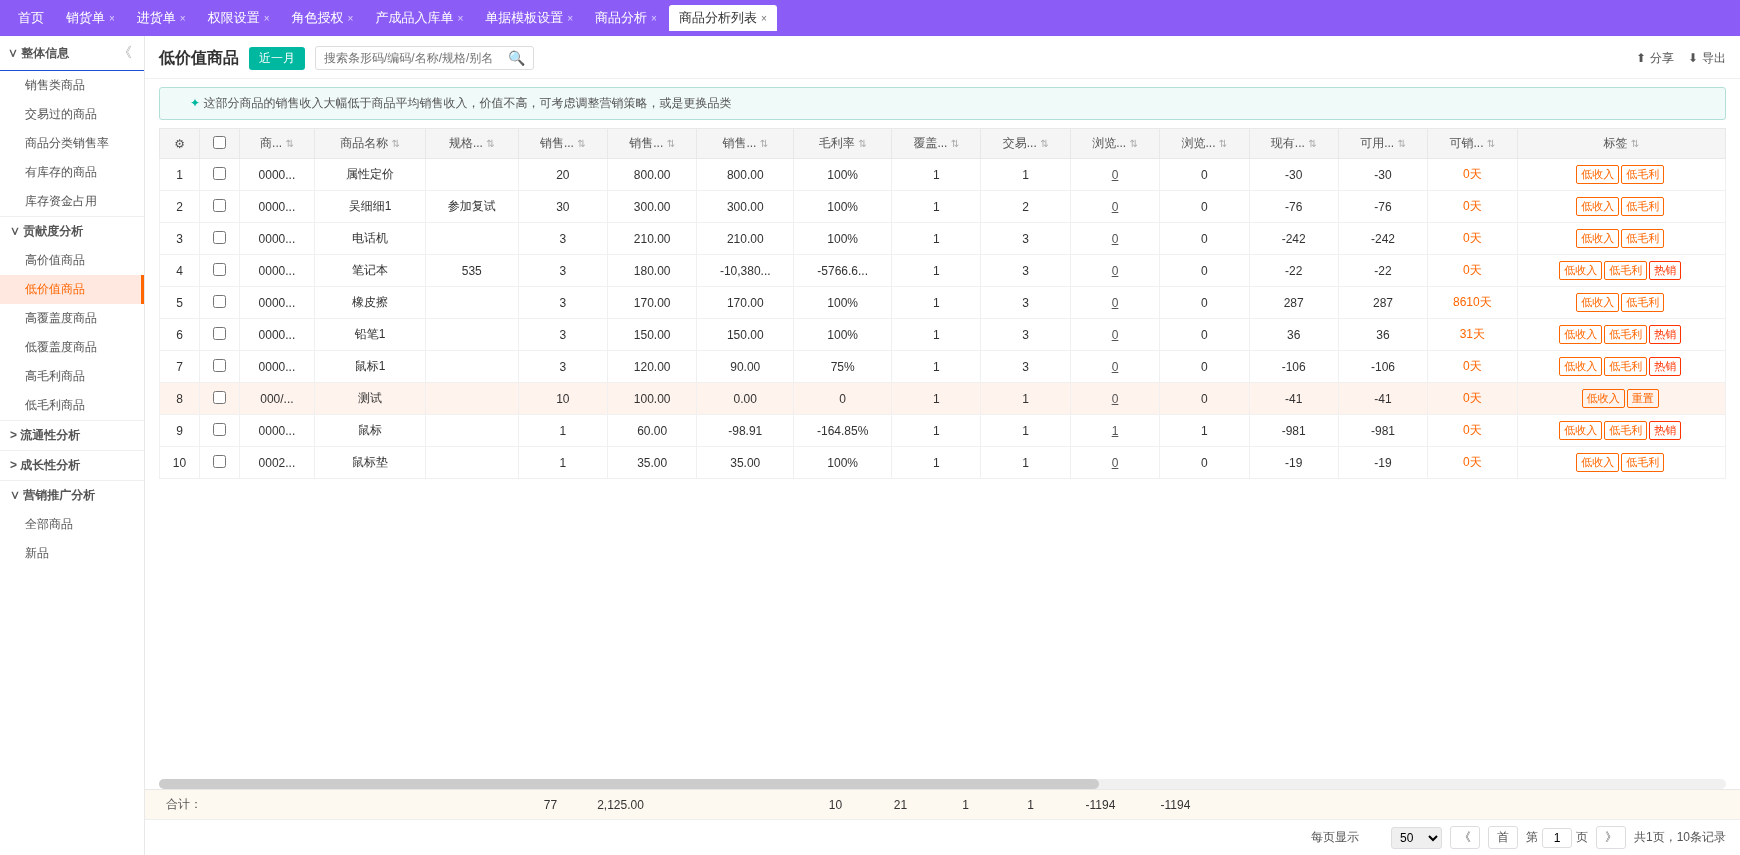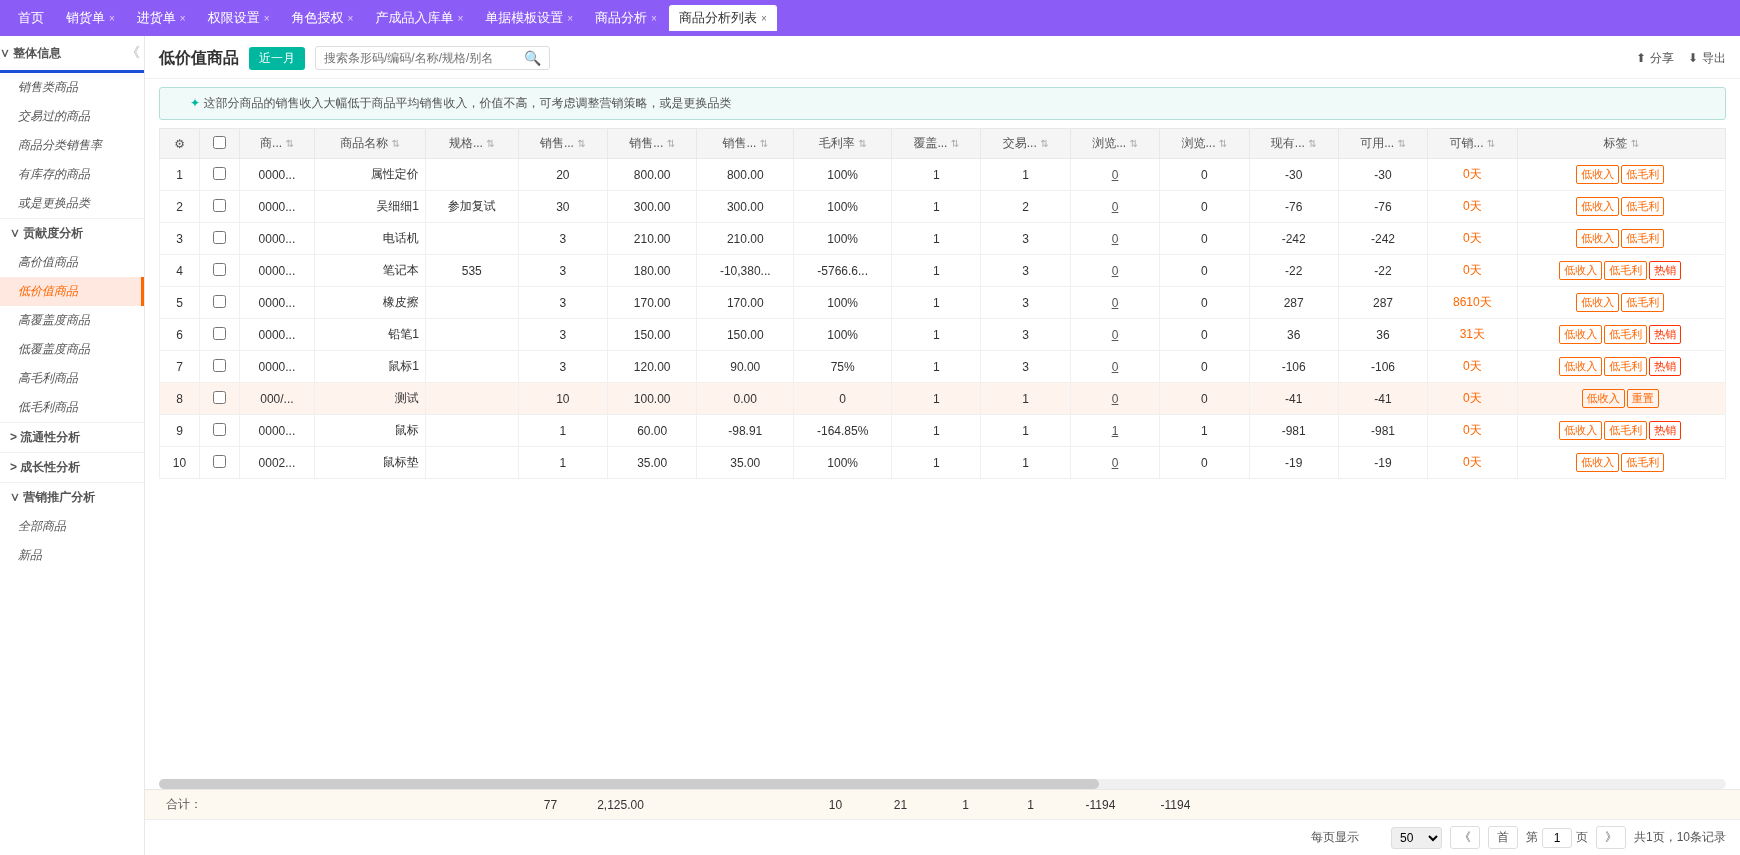--- a/index.html
+++ b/index.html
@@ -37,26 +37,25 @@
 
     
     .sidebar {
       width: 145px;
       background: #fff;
       border-right: 1px solid #e8e8e8;
       overflow-y: auto;
       flex-shrink: 0;
     }
     .sidebar-item {
-      padding: 6px 10px 6px 18px;
+      padding: 6px 10px 6px 25px;
       font-size: 12px;
       color: #555;
       cursor: pointer;
       white-space: nowrap;
-      font-style: italic;
     }
     .sidebar-item.active { background: #ffe8e0; color: #ff6600; border-right: 3px solid #ff6600; }
 
     
     .content-area {
       flex: 1;
       display: flex;
       flex-direction: column;
       overflow: hidden;
       background: #fff;
@@ -89,21 +88,21 @@
       padding: 3px 10px;
       font-size: 12px;
       cursor: pointer;
     }
     .search-box {
       display: flex;
       align-items: center;
       border: 1px solid #ddd;
       border-radius: 3px;
       padding: 3px 8px;
-      gap: 20px;
+      gap: 4px;
       background: #fff;
     }
     .search-box input {
       border: none;
       outline: none;
       font-size: 12px;
       width: 180px;
       color: #999;
     }
     .search-icon { color: #00b8a0; font-size: 14px; cursor: pointer; }
@@ -159,21 +158,21 @@
     }
     thead th .sort-icon { color: #aaa; font-size: 10px; }
     tbody tr { border-bottom: 1px solid #f0f0f0; }
     tbody tr.highlighted { background: #fff3ee; }
     tbody td {
       border: 1px solid #f0f0f0;
       padding: 6px 6px;
       text-align: center;
       white-space: nowrap;
     }
-    tbody td.text-left { text-align: right; }
+    tbody td.text-left { text-align: center; }
     tbody td a { color: #555; text-decoration: underline; }
 
     .tag {
       display: inline-block;
       border: 1px solid;
       border-radius: 2px;
       padding: 1px 4px;
       font-size: 11px;
       margin-right: 2px;
     }
@@ -282,29 +281,29 @@
   <div class="nav-item">角色授权 <span class="close-x">×</span></div>
   <div class="nav-item">产成品入库单 <span class="close-x">×</span></div>
   <div class="nav-item">单据模板设置 <span class="close-x">×</span></div>
   <div class="nav-item">商品分析 <span class="close-x">×</span></div>
   <div class="nav-item active">商品分析列表 <span class="close-x">×</span></div>
 </div>
 
 <div class="main-layout">
 
   <div class="sidebar">
-    <div style="display:flex; align-items:center; justify-content:space-between; padding:6px 0; border-bottom:3px solid #1d4ed8;">
+    <div style="display:flex; align-items:center; justify-content:space-between; padding:6px 8px; border-bottom:1px solid #1d4ed8;">
       <span style="font-size:12px; color:#555; font-weight:bold;">∨ 整体信息</span>
       <span class="sidebar-collapse-btn">《</span>
     </div>
     <div class="sidebar-item">销售类商品</div>
     <div class="sidebar-item">交易过的商品</div>
     <div class="sidebar-item">商品分类销售率</div>
     <div class="sidebar-item">有库存的商品</div>
-    <div class="sidebar-item">或是更换品类</div>
+    <div class="sidebar-item">库存资金占用</div>
 
     <div style="padding:6px 10px 6px 10px; font-size:12px; color:#555; font-weight:bold; cursor:pointer; border-top:1px solid #f0f0f0;">∨ 贡献度分析</div>
     <div class="sidebar-item">高价值商品</div>
     <div class="sidebar-item active">低价值商品</div>
     <div class="sidebar-item">高覆盖度商品</div>
     <div class="sidebar-item">低覆盖度商品</div>
     <div class="sidebar-item">高毛利商品</div>
     <div class="sidebar-item">低毛利商品</div>
 
     <div style="padding:6px 10px 6px 10px; font-size:12px; color:#555; font-weight:bold; cursor:pointer; border-top:1px solid #f0f0f0;">&gt; 流通性分析</div>

